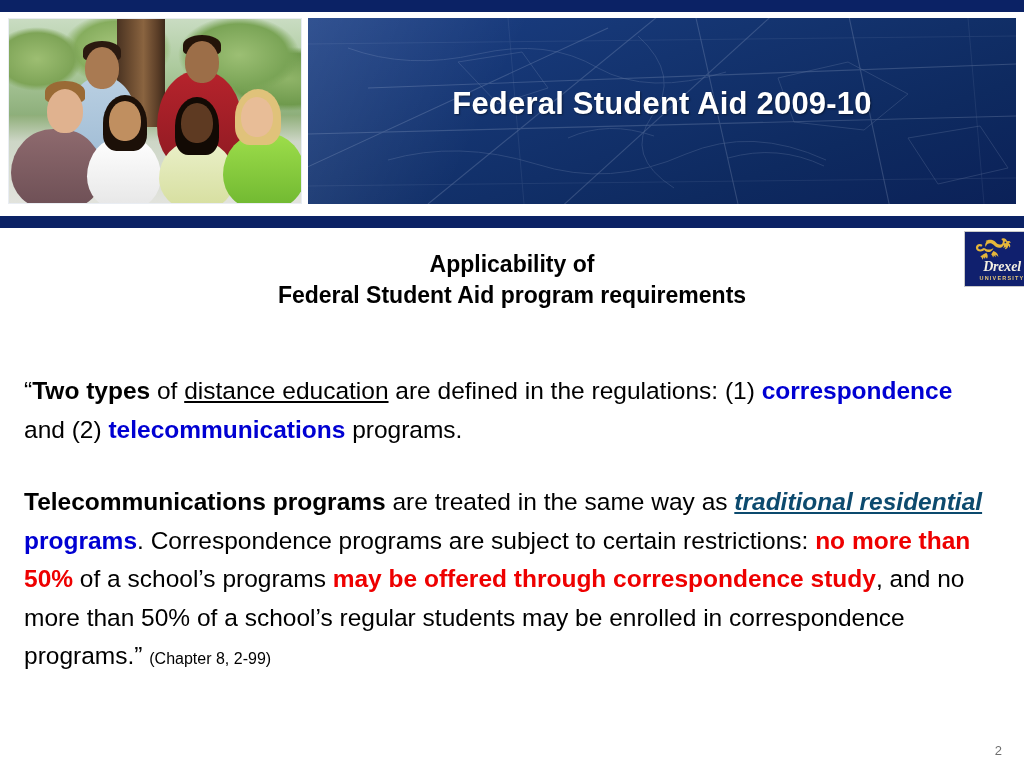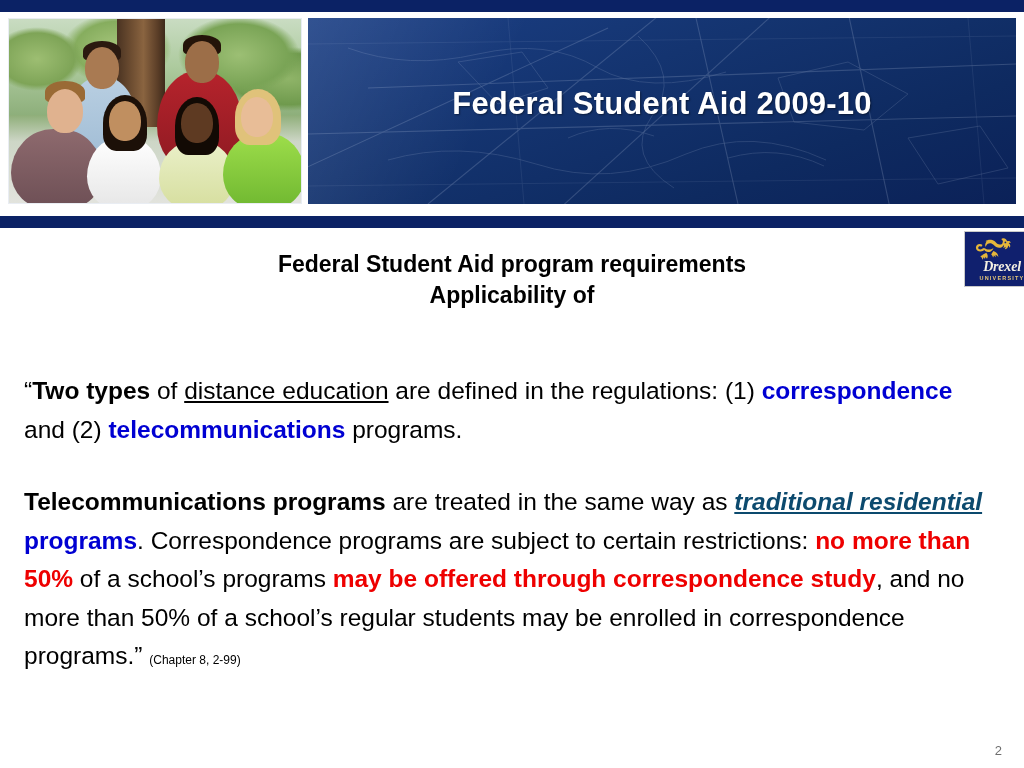--- a/index.html
+++ b/index.html
@@ -201,21 +201,21 @@
     line-height: 38.5px;
   }
   .para { margin: 0; }
   .para + .para { margin-top: 34px; }
 
   .b        { font-weight: bold; }
   .u        { text-decoration: underline; }
   .blue     { color: #0000d2; font-weight: bold; }
   .blue-i   { color: #0c4a6e; font-weight: bold; font-style: italic; text-decoration: underline; }
   .red      { color: #ee0000; font-weight: bold; }
-  .cite     { font-size: 12px; text-align: center; }
+  .cite     { font-size: 16px; text-align: center; }
 
   
   .page-num {
     position: absolute;
     right: 22px;
     bottom: 10px;
     color: #6e6e6e;
     font-size: 13px;
   }
 </style>
@@ -299,22 +299,22 @@
         <path d="M28.4 15.9c1.5.4 2.9 1.3 3.8 2.6.7 1 1.1 2.2 1.1 3.4-.8-1-1.8-1.7-3-2.1.4.8.5 1.7.2 2.5-.3-.9-.9-1.6-1.7-2.1.1.9-.2 1.8-.8 2.4-.1-1.3-.7-2.4-1.8-3.2.6-1.2 1.3-2.4 2.2-3.5z"></path>
         <path d="M21.3 17.8c.9.9 1.4 2.1 1.4 3.4 0 .9-.3 1.8-.7 2.6-.4-.9-1-1.6-1.8-2.1.2.8.1 1.6-.3 2.3-.3-.8-.9-1.4-1.6-1.8.1 1-.2 1.9-.8 2.6-.2-1.5-1-2.7-2.2-3.5 1.9-1.2 3.9-2.3 6-3.5z"></path>
         <circle cx="40.4" cy="7.4" r="0.9" fill="#10206e"></circle>
       </g>
     </svg>
     <div class="drexel-word">Drexel</div>
     <div class="drexel-sub">UNIVERSITY</div>
   </div>
 
   <div class="slide-title">
+    <div>Applicability of</div>
     <div>Federal Student Aid program requirements</div>
-    <div>Applicability of</div>
   </div>
 
   <div class="body-block">
 
     <p class="para"><span>“</span><span class="b">Two types</span><span> of </span><span class="u">distance education</span><span> are defined in the regulations: (1</span><span>) </span><span class="blue">correspondence</span><span> and (2) </span><span class="blue">telecommunications</span><span> programs.</span></p>
 
     <p class="para"><span class="b">Telecommunications programs</span><span> are treated in the same way as </span><span class="blue-i">traditional residential</span><span class="blue"> programs</span><span>. Correspondence programs are subject to certain restrictions: </span><span class="red">no more than 50%</span><span> of a school’s programs </span><span class="red">may be offered through correspondence study</span><span>, and no more than 50% of a school’s regular students may be enrolled in correspondence programs.” </span><span class="cite">(Chapter 8, 2-99)</span></p>
 
   </div>
 

